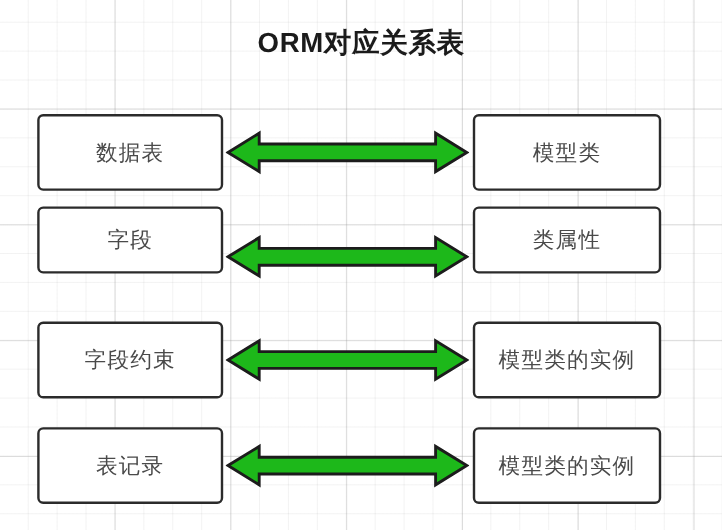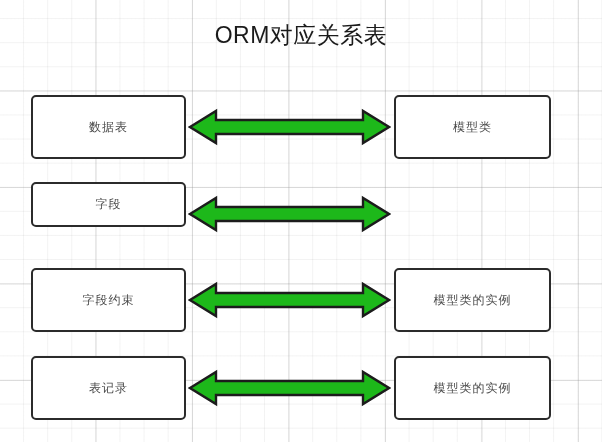--- a/index.html
+++ b/index.html
@@ -31,48 +31,48 @@
     background-position: -1px -6px, -1px -6px, -1px -6px, -1px -6px;
   }
 
   #diagram-title {
     position: absolute;
     top: 20px;
     left: 0;
     width: 602px;
     text-align: center;
     font-size: 23px;
-    font-weight: normal;
+    font-weight: bold;
     color: #1b1b1b;
     letter-spacing: 0.5px;
     white-space: nowrap;
   }
 
   .node-box {
     position: absolute;
     box-sizing: border-box;
     background: #ffffff;
     border: 2px solid #2b2b2b;
     border-radius: 5px;
     display: flex;
     align-items: center;
     justify-content: center;
   }
   .node-label {
-    font-size: 12px;
+    font-size: 18px;
     color: #4a4a4a;
     letter-spacing: 1px;
     white-space: nowrap;
   }
 
   .left-box  { left: 31px;  width: 155px; }
   .right-box { left: 394px; width: 157px; }
 
   .row-0 { top: 95px;  height: 64px; }
-  .row-1 { top: 182px; height: 45px; }
+  .row-1 { top: 172px; height: 56px; }
   .row-2 { top: 268px; height: 64px; justify-content: center; }
   .row-3 { top: 356px; height: 64px; }
 
   .arrow {
     position: absolute;
     left: 188px;
     width: 203px;
     height: 40px;
   }
   .arrow.arr-0 { top: 107px; }
@@ -101,20 +101,23 @@
   </div>
 
   <div class="node-box left-box row-1">
     <span class="node-label">字段</span>
   </div>
   <div class="arrow arr-1">
     <svg viewBox="0 0 203 40" preserveAspectRatio="none" xmlns="http://www.w3.org/2000/svg">
       <polygon points="2,20 28,4 28,13 175,13 175,4 201,20 175,36 175,27 28,27 28,36" fill="#1db81a" stroke="#1c1c1c" stroke-width="2.4" stroke-linejoin="miter"></polygon>
     </svg>
   </div>
+  <div class="node-box right-box row-1">
+    <span class="node-label">类属性</span>
+  </div>
 
   <div class="node-box left-box row-2">
     <span class="node-label">字段约束</span>
   </div>
   <div class="arrow arr-2">
     <svg viewBox="0 0 203 40" preserveAspectRatio="none" xmlns="http://www.w3.org/2000/svg">
       <polygon points="2,20 28,4 28,13 175,13 175,4 201,20 175,36 175,27 28,27 28,36" fill="#1db81a" stroke="#1c1c1c" stroke-width="2.4" stroke-linejoin="miter"></polygon>
     </svg>
   </div>
   <div class="node-box right-box row-2">

